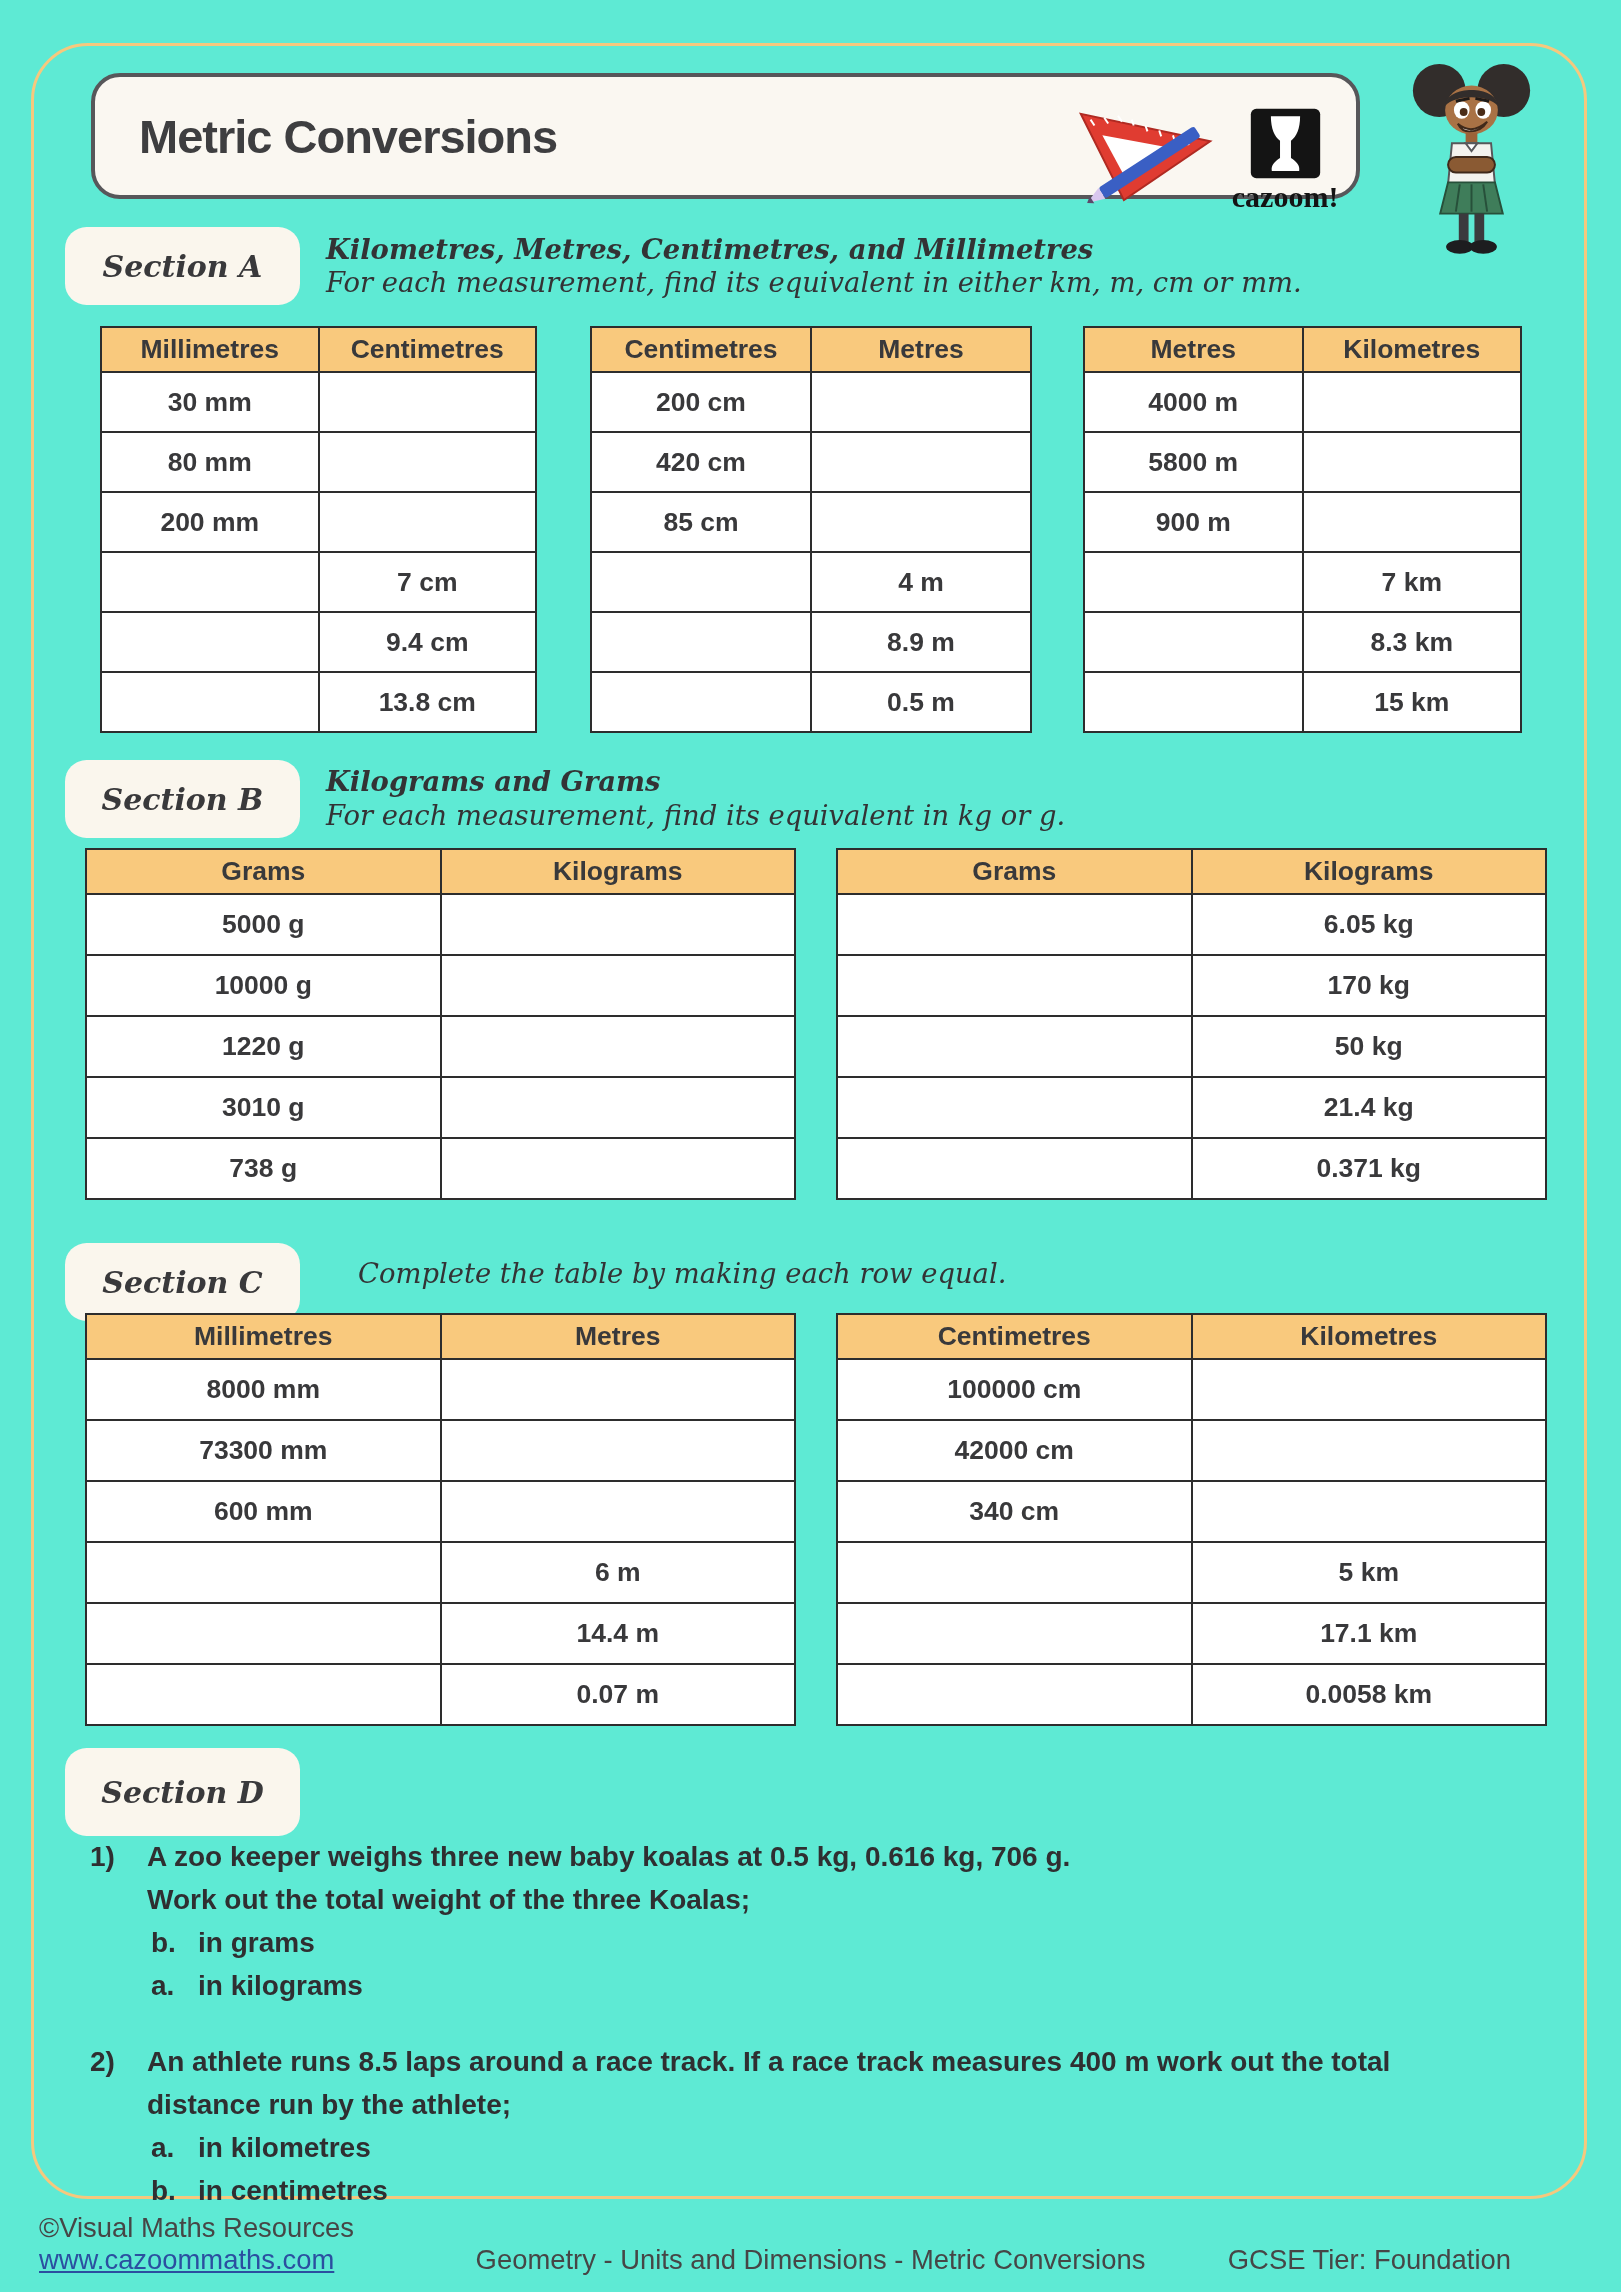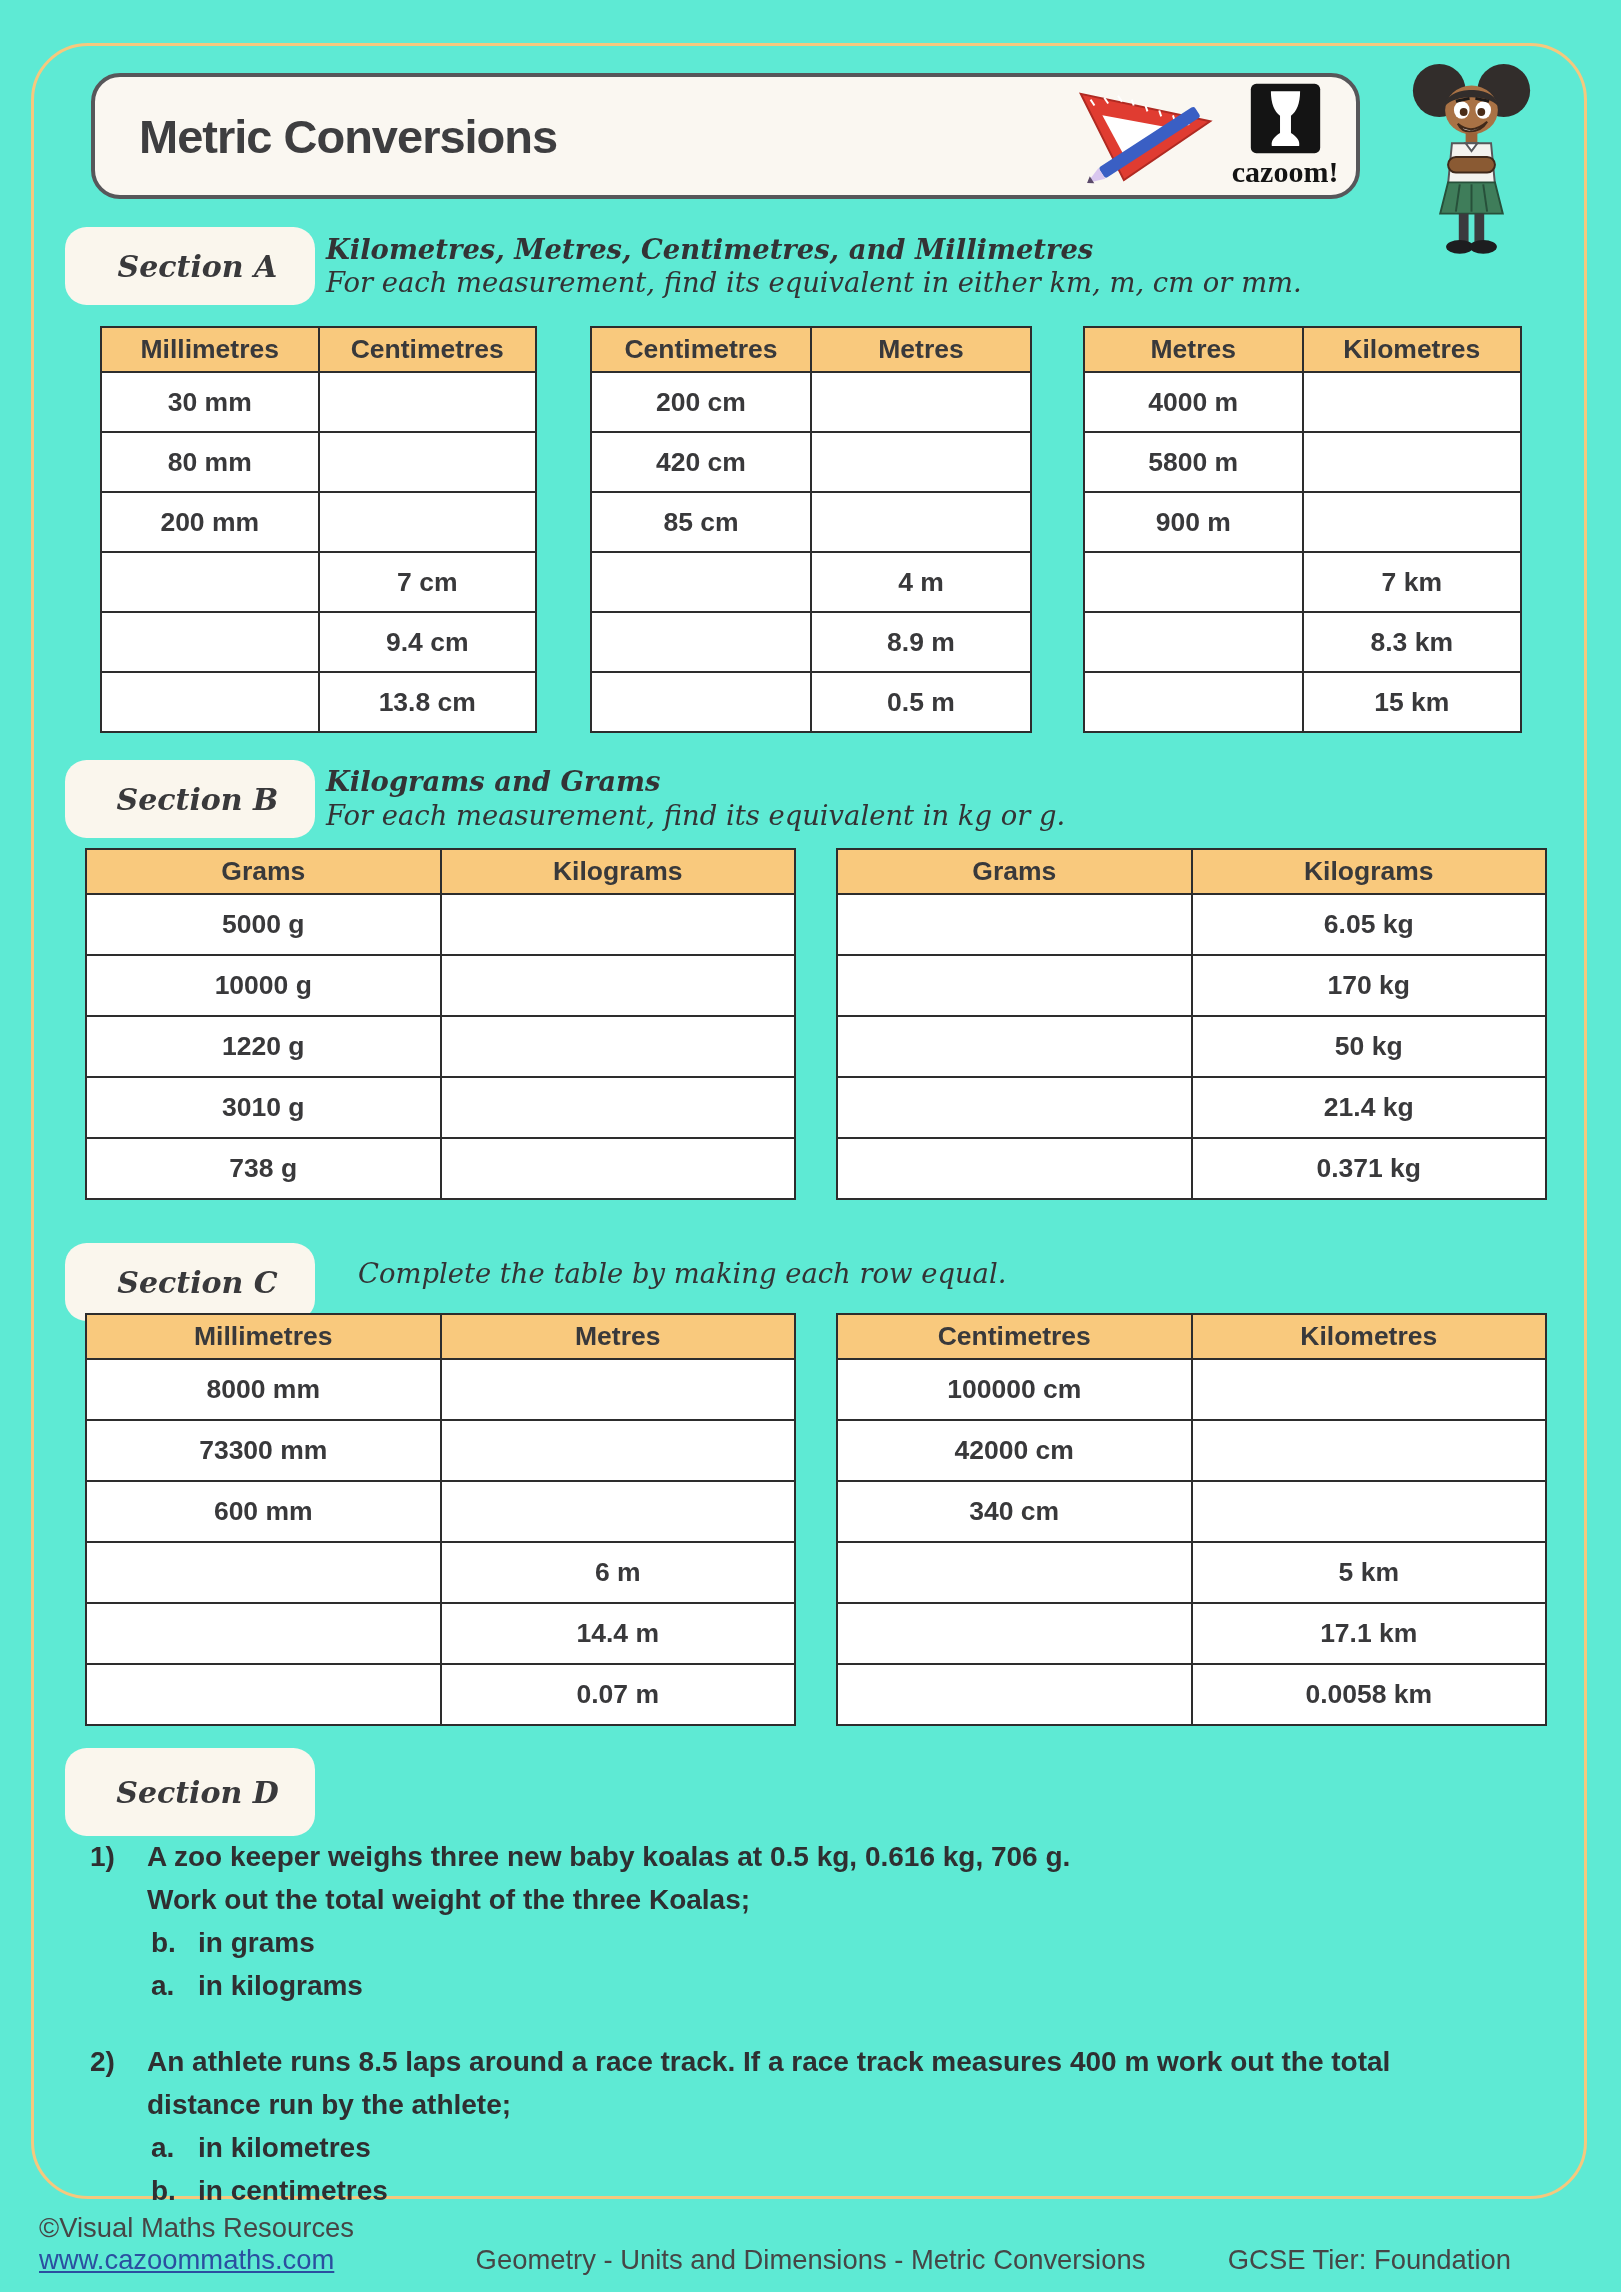--- a/index.html
+++ b/index.html
@@ -4,27 +4,27 @@
 <style>
   html,body{margin:0;padding:0;background:#ffffff;}
   .page{position:relative;width:1621px;height:2293px;background:#5eead4;overflow:hidden;
         font-family:"Liberation Sans", sans-serif;color:#3a3a3c;}
   .outer-border{position:absolute;left:31px;top:43px;width:1556px;height:2156px;
         border:3.9px solid #f6c87d;border-radius:57px;box-sizing:border-box;}
   
   .header-box{position:absolute;left:91px;top:73px;width:1269px;height:126px;box-sizing:border-box;
         background:#faf7f1;border:4.9px solid #57575a;border-radius:29px;display:flex;align-items:center;}
   .title{font-size:47px;font-weight:bold;color:#3e3e40;padding-left:44px;letter-spacing:-1px;}
-  .logo-row{position:absolute;right:17.6px;top:0;height:115px;display:flex;align-items:center;gap:10px;}
+  .logo-row{position:absolute;right:17.6px;top:20px;height:115px;display:flex;align-items:flex-end;gap:10px;}
   .cazoom-block{display:flex;flex-direction:column;align-items:center;line-height:1;}
   .cazoom-text{font-family:"Liberation Serif", serif;font-weight:bold;font-size:30px;color:#141414;margin-top:2px;}
   
   .sec-label{position:absolute;left:65px;width:235px;background:#faf6ed;border-radius:21.6px;
         display:flex;align-items:center;justify-content:center;
-        font-family:"DejaVu Serif", serif;font-style:italic;font-weight:bold;font-size:30px;color:#39393b;padding-left:15px;}
+        font-family:"DejaVu Serif", serif;font-style:italic;font-weight:bold;font-size:30px;color:#39393b;}
   .sec-heading{position:absolute;font-family:"DejaVu Serif", serif;font-style:italic;font-weight:bold;
         font-size:27.4px;color:#333335;white-space:nowrap;}
   .sec-instruction{position:absolute;font-family:"DejaVu Serif", serif;font-style:italic;
         font-size:27.4px;color:#333335;white-space:nowrap;}
   
   table.conv{position:absolute;border-collapse:collapse;table-layout:fixed;background:#ffffff;}
   table.conv th{background:#f9c97d;border:2.9px solid #2d2d2d;font-weight:bold;font-size:26.5px;
         color:#39393b;height:43px;text-align:center;padding:0;margin-top:48px;}
   table.conv td{border:2.9px solid #2d2d2d;font-weight:bold;font-size:26.5px;color:#39393b;
         text-align:center;padding:0;}

